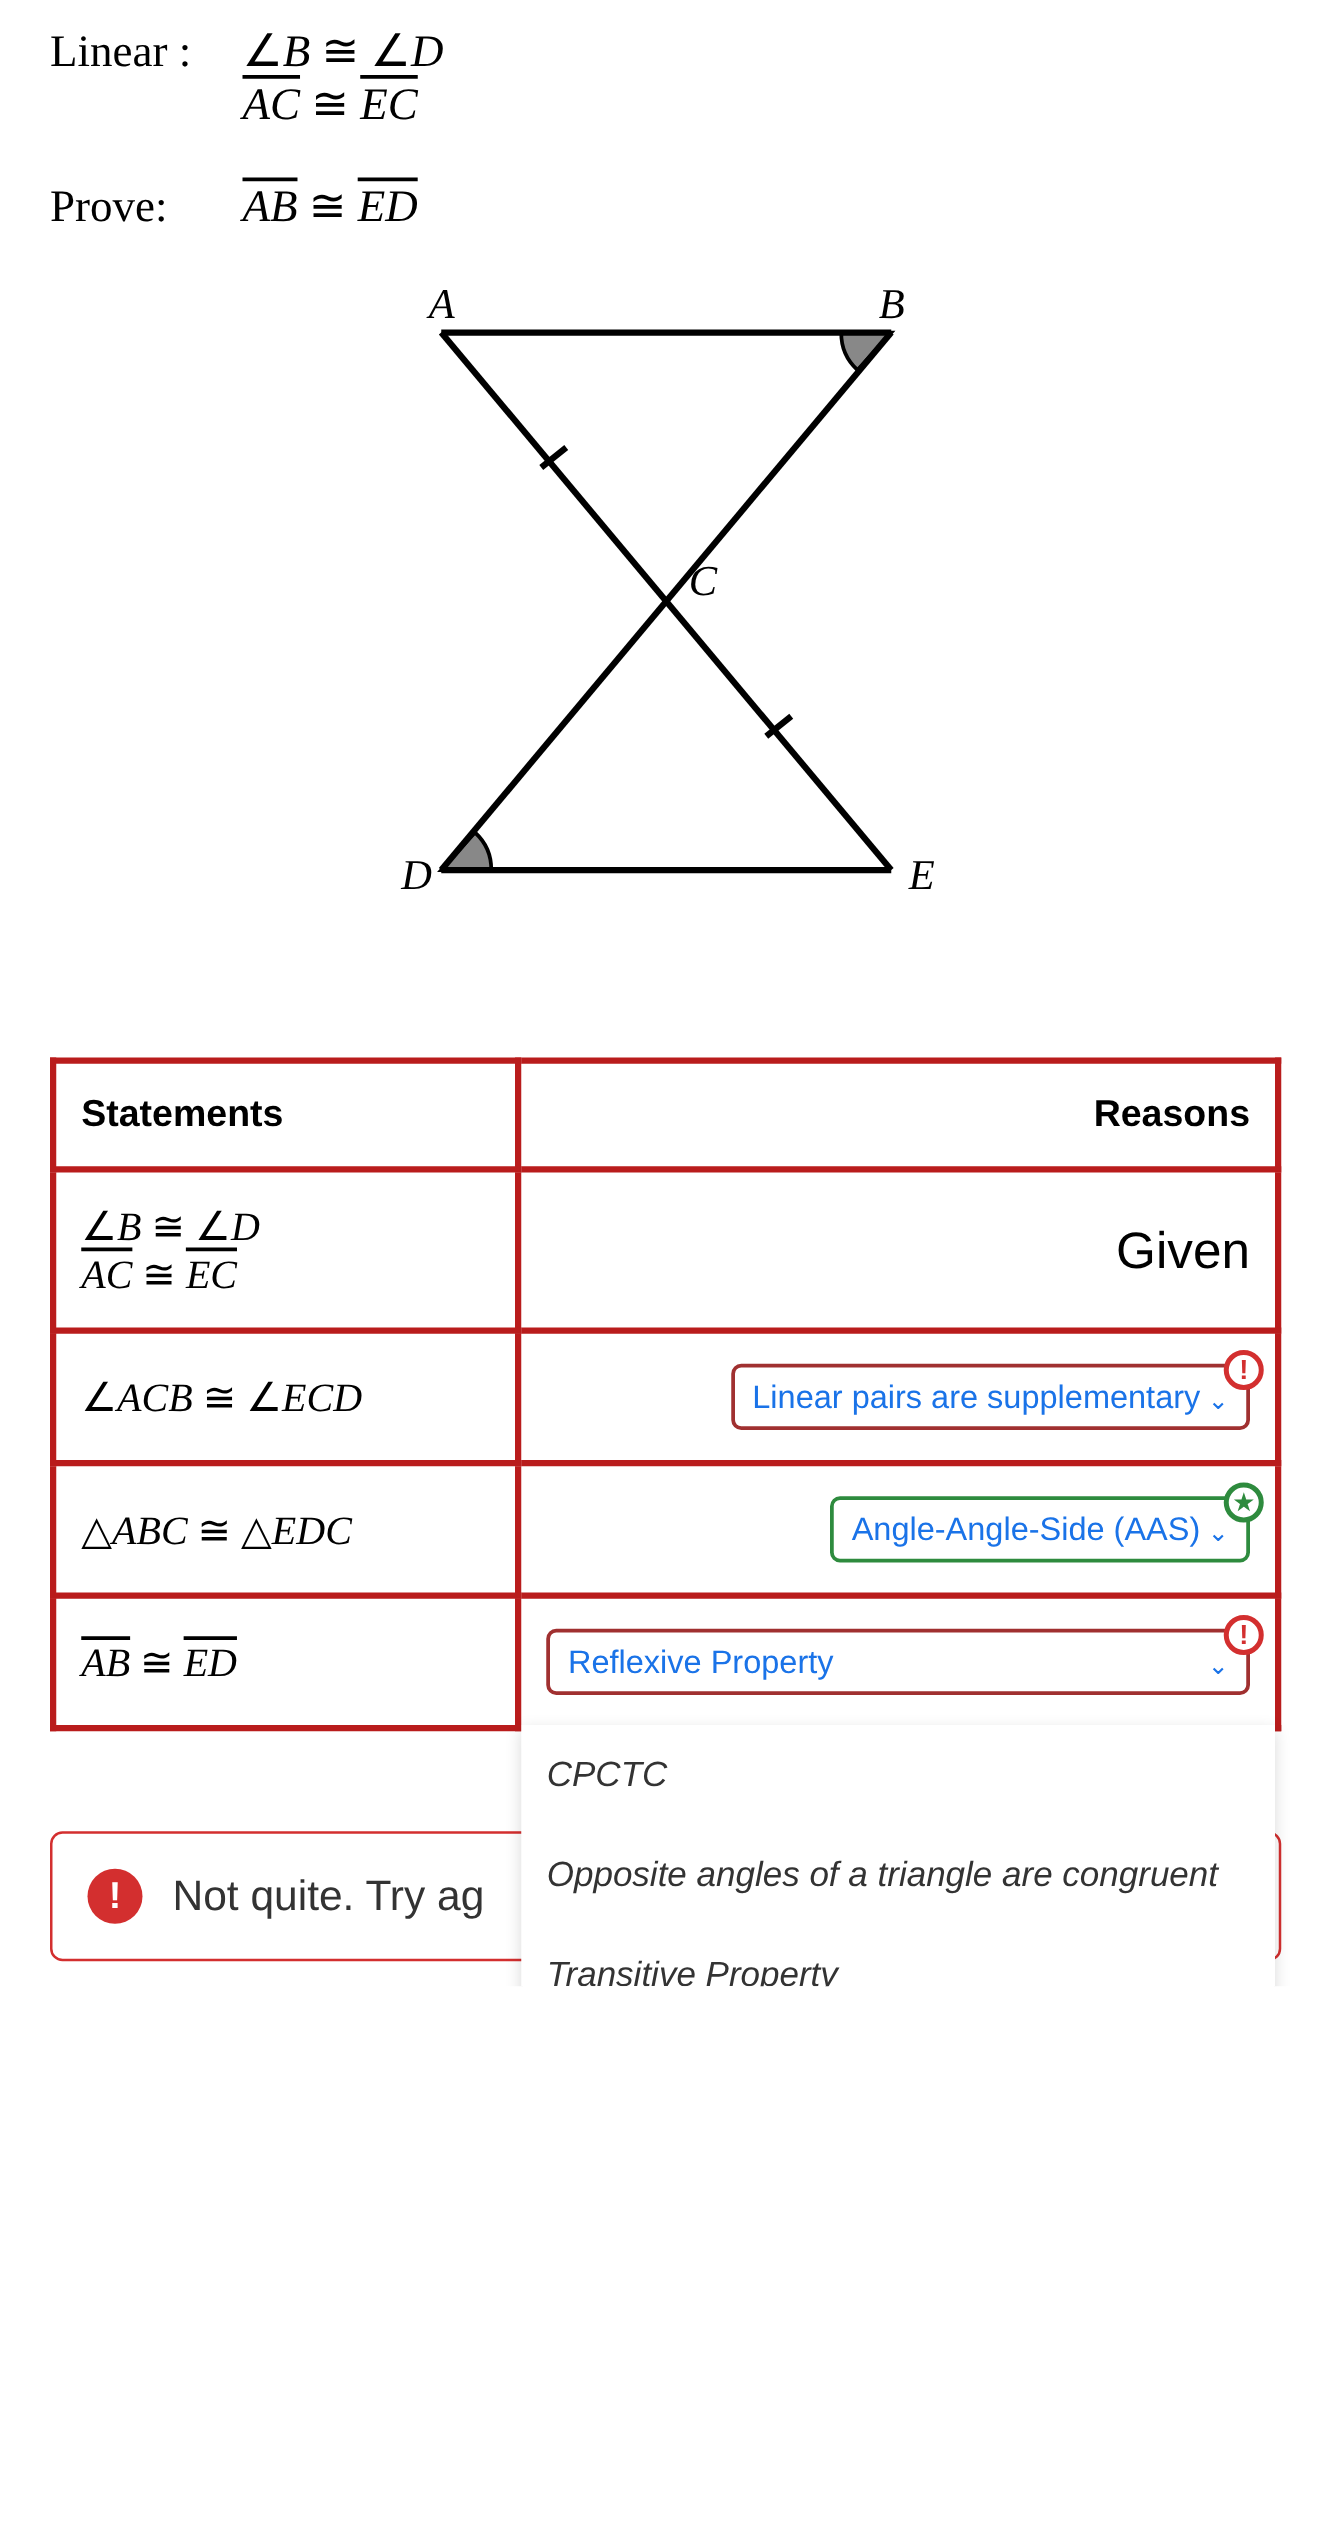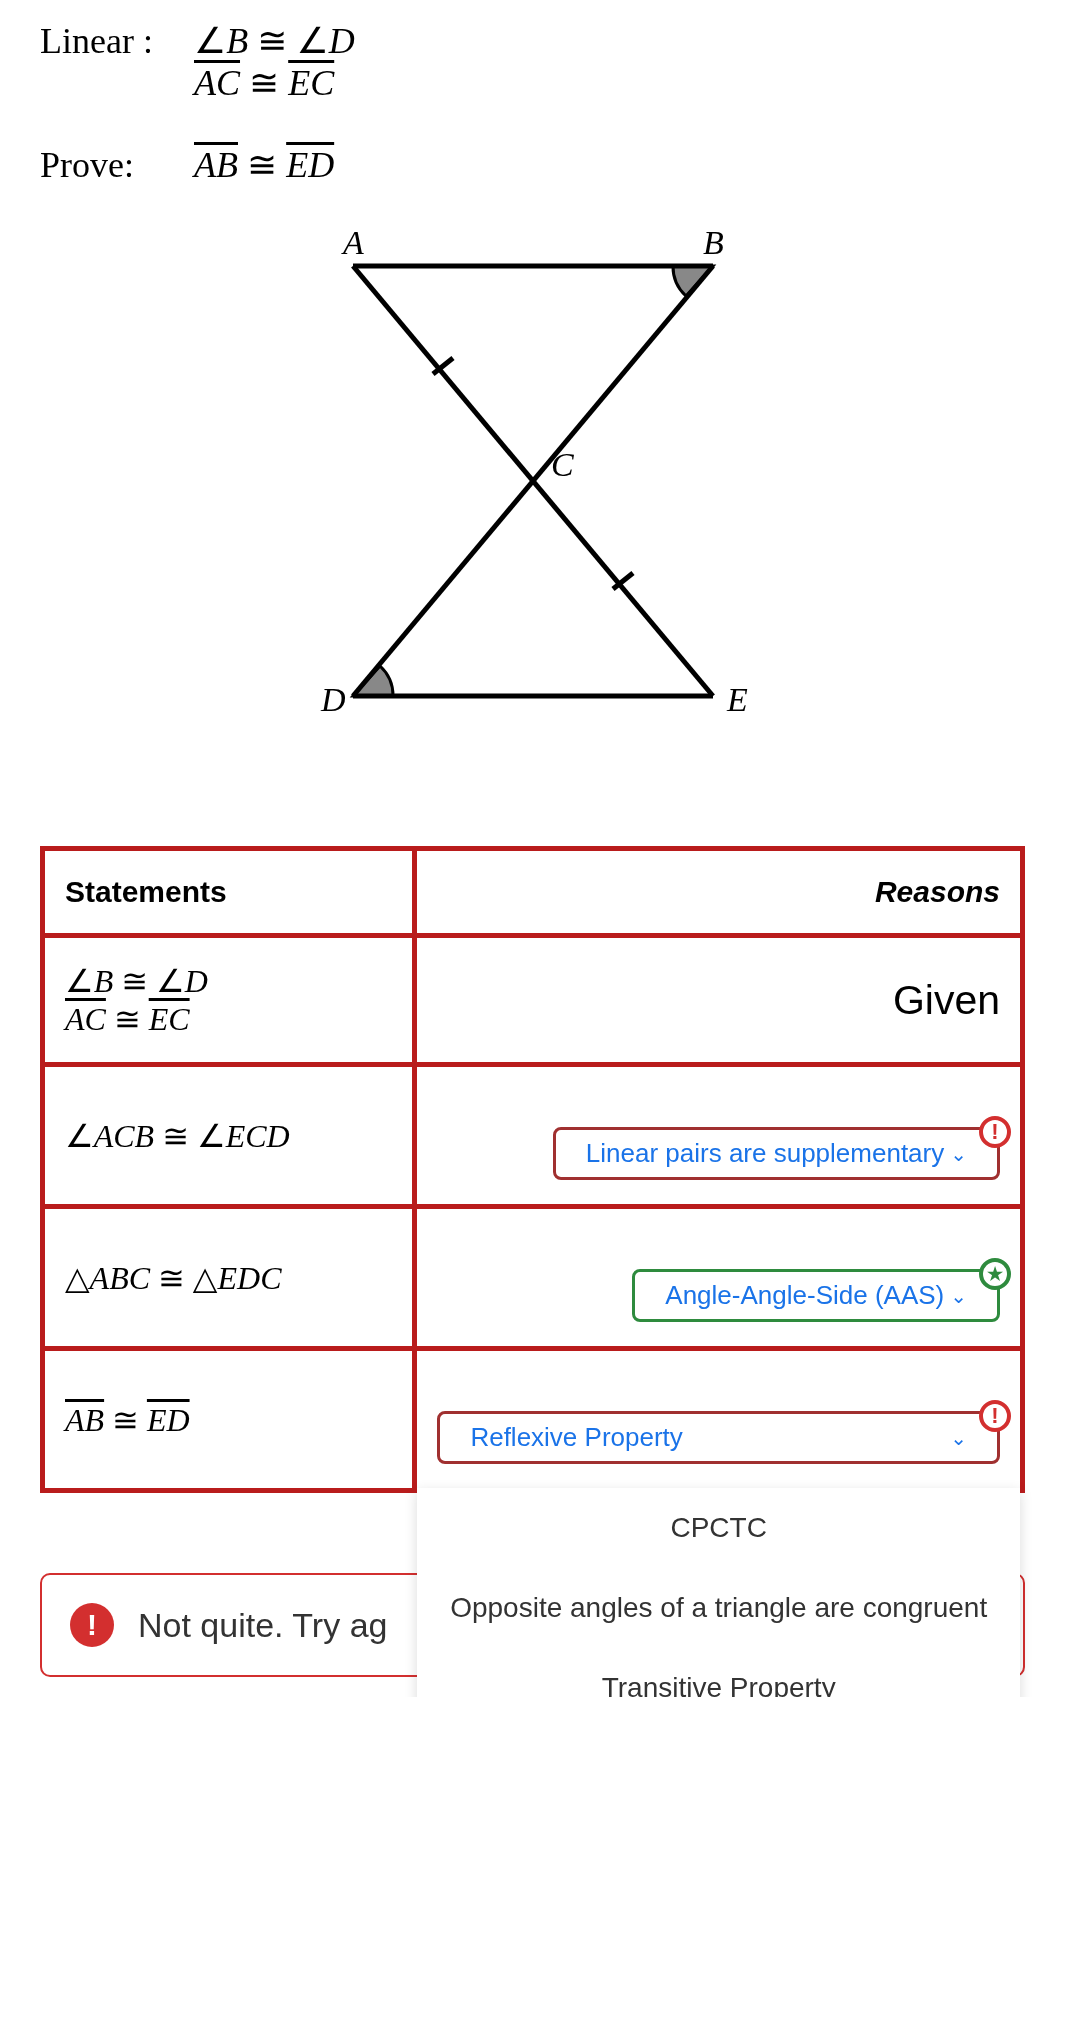--- a/index.html
+++ b/index.html
@@ -44,44 +44,42 @@
     border: 5px solid #b91c1c;
     padding: 24px 20px;
     font-size: 30px;
   }
   table.proof th {
     font-weight: bold;
     text-align: left;
   }
   table.proof th:last-child {
     text-align: right;
-    font-style: italic;
   }
   table.proof td.statement {
     font-family: 'Times New Roman', serif;
     font-size: 32px;
   }
   table.proof td.reason {
     text-align: right;
     position: relative;
   }
   .reason-text {
     font-size: 41px;
   }
   .select-box {
     display: inline-flex;
-    align-items: center;
+    align-items: flex-end;
     border: 3px solid;
     border-radius: 8px;
-    padding: 8px 30px;
+    padding: 8px 14px;
     font-size: 26px;
     color: #1a73e8;
     position: relative;
     cursor: pointer;
-    margin-top: 36px;
   }
   .select-box.wrong {
     border-color: #a03030;
   }
   .select-box.correct {
     border-color: #2e8b3e;
   }
   .select-box.wide {
     width: 100%;
     justify-content: space-between;
@@ -117,21 +115,22 @@
     font-size: 20px;
   }
   .dropdown {
     position: absolute;
     top: 100%;
     left: 0;
     right: 0;
     background: #fff;
     box-shadow: 0 4px 12px rgba(0,0,0,0.15);
     z-index: 10;
-    text-align: center;
+    text-align: left;
+    font-style: italic;
   }
   .dropdown-item {
     padding: 24px 20px;
     font-size: 28px;
     color: #333;
     cursor: pointer;
   }
   .feedback {
     margin-top: 80px;
     border: 2px solid #d32f2f;

